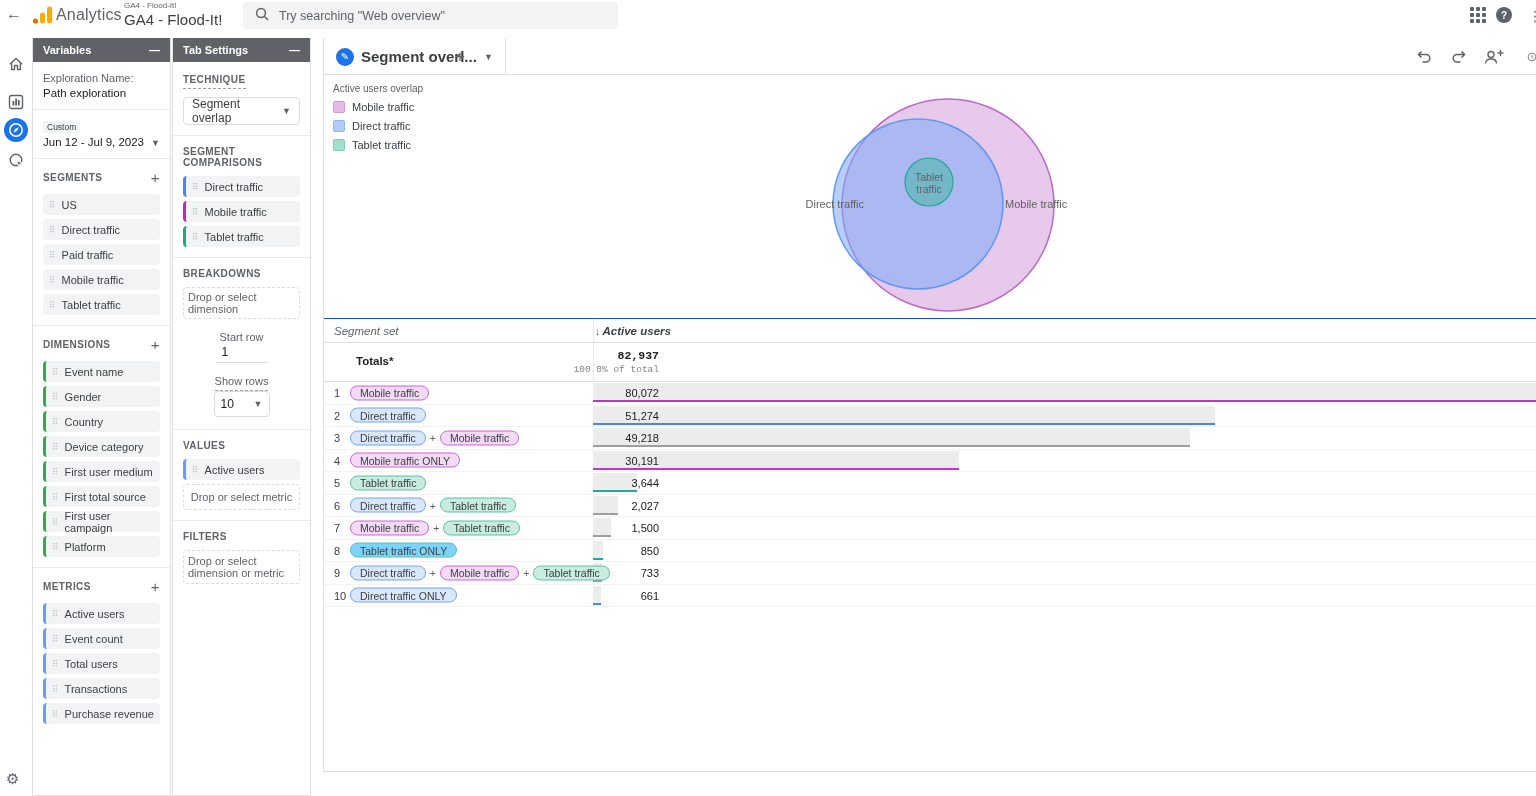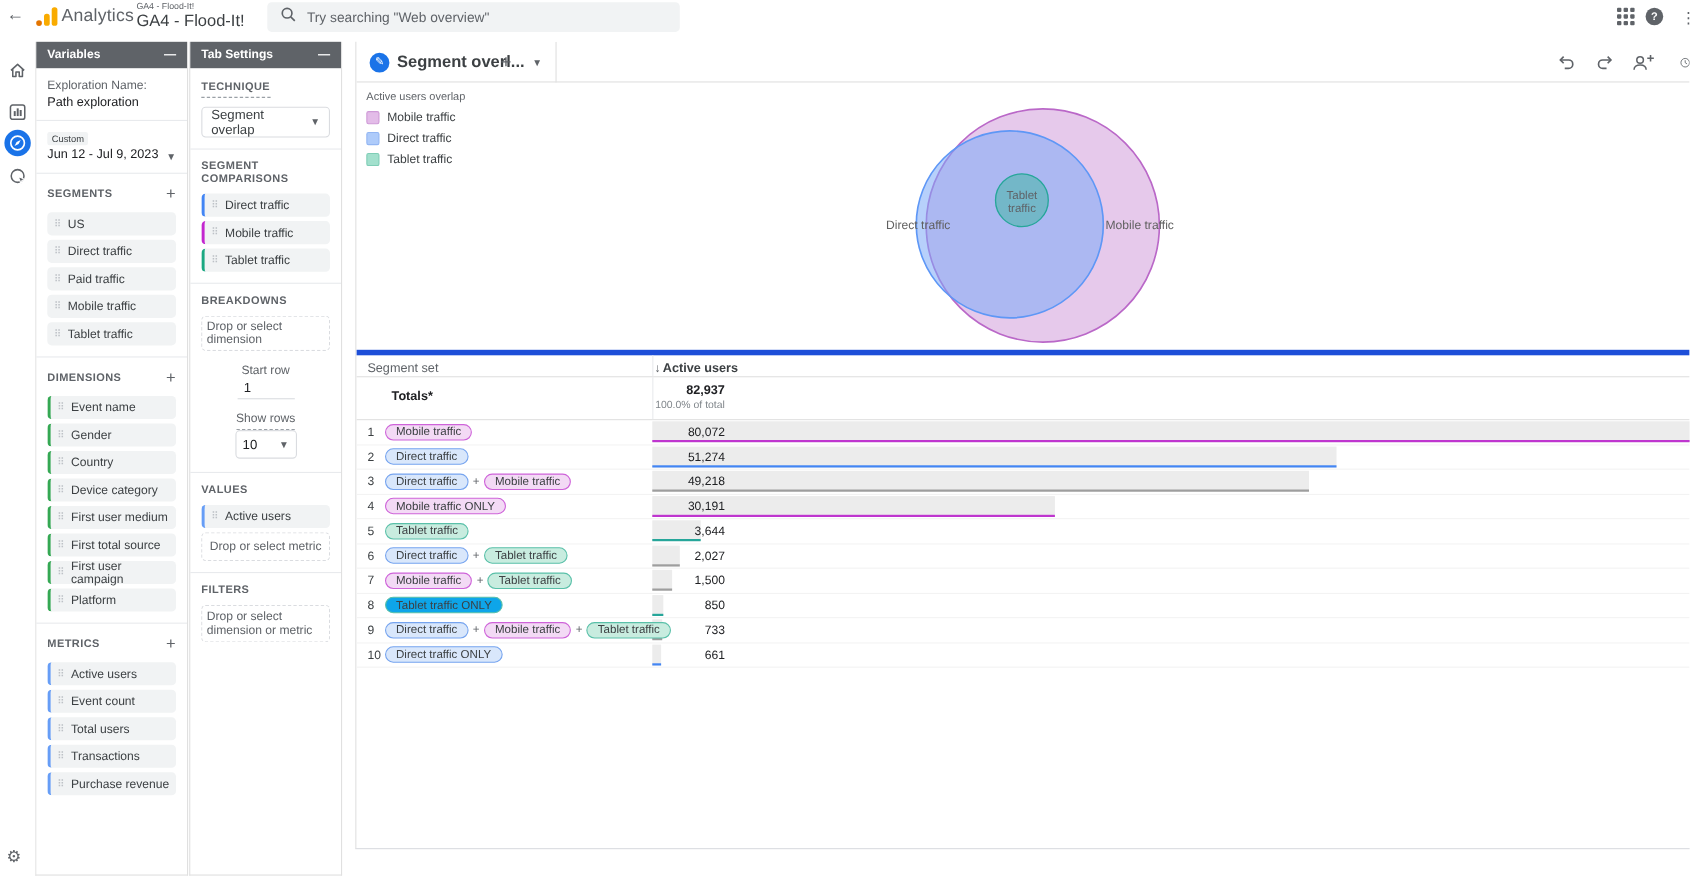--- a/index.html
+++ b/index.html
@@ -65,28 +65,28 @@
 
   
   .chart { position:relative; height:243px; }
   .legend { position:absolute; left:9px; top:8px; }
   .legend-title { font-size:10px; color:#5f6368; margin-bottom:5px; }
   .legend-item { display:flex; align-items:center; gap:7px; height:15px; margin-bottom:4px; font-size:11px; color:#3c4043; }
   .sw { width:12px; height:12px; border-radius:2px; border:1px solid transparent; }
 
   
   .table { position:relative; }
-  .thead { position:relative; height:25px; border-top:5px solid #1d4ed8; border-bottom:1px solid #e0e0e0; }
+  .thead { position:relative; height:25px; border-top:1px solid #1d4ed8; border-bottom:1px solid #e0e0e0;font-style:italic; }
   .th1 { position:absolute; left:10px; top:0; line-height:24px; font-size:11.5px; color:#5f6368; }
   .th2 { position:absolute; left:271px; top:0; line-height:24px; font-size:11.5px; font-weight:bold; color:#3c4043; }
   .th2 .arr { font-weight:normal; color:#5f6368; margin-right:2px; font-size:11px; }
   .colline { position:absolute; left:269px; top:0; bottom:0; width:1px; background:#e8eaed; }
   .totals { position:relative; height:39px; border-bottom:1px solid #e0e0e0; }
   .tot-label { position:absolute; left:32px; top:12px; font-size:11.5px; font-weight:bold; color:#202124; }
-  .tot-val { position:absolute; left:245px; top:6px; width:90px; text-align:right; }
+  .tot-val { position:absolute; left:245px; top:6px; width:90px; text-align:right;font-family:Liberation Mono, monospace; }
   .tot-num { font-size:11.5px; font-weight:bold; color:#202124; }
   .tot-pct { font-size:9.5px; color:#80868b; margin-top:2px; }
   .trow { position:relative; height:22.5px; border-bottom:1px solid #f3f3f3; }
   .ridx { position:absolute; left:10px; top:0; width:16px; line-height:22px; font-size:11px; color:#3c4043; }
   .rchips { position:absolute; left:26px; top:50%; transform:translateY(-50%); display:flex; align-items:center; }
   .chip { height:15px; display:inline-flex; align-items:center; border-radius:8px; border:1px solid; padding:0 9px; font-size:10.5px; color:#3c4043; white-space:nowrap; cursor:pointer; }
   .chip-plus { margin:0 4px; font-size:10.5px; color:#5f6368; }
   .rbar { position:absolute; left:269px; top:1px; height:19px; background:#ececec; border-bottom:2px solid #9e9e9e; }
   .rnum { position:absolute; left:269px; top:0; width:66px; text-align:right; line-height:22px; font-size:11px; color:#202124; }
   svg text { font-family:"Liberation Sans",sans-serif; }
@@ -481,21 +481,21 @@
             <span class="chip" style="background: rgb(243, 218, 245); border-color: rgb(206, 99, 217);">Mobile traffic</span>
             <span class="chip-plus">+</span>
             <span class="chip" style="background: rgb(200, 236, 223); border-color: rgb(90, 192, 169);">Tablet traffic</span>
           </span>
           <span class="rnum">1,500</span>
         </div>
         <div class="trow">
           <span class="ridx">8</span>
           <span class="rbar" style="width: 10px; border-bottom-color: rgb(38, 166, 154);"></span>
           <span class="rchips">
-            <span class="chip" style="background: #0ea5e9; border-color: rgb(90, 192, 169);">Tablet traffic ONLY</span>
+            <span class="chip" style="background: #7dd3fc; border-color: rgb(90, 192, 169);">Tablet traffic ONLY</span>
           </span>
           <span class="rnum">850</span>
         </div>
         <div class="trow">
           <span class="ridx">9</span>
           <span class="rbar" style="width: 9px; border-bottom-color: rgb(158, 158, 158);"></span>
           <span class="rchips">
             <span class="chip" style="background: rgb(217, 231, 251); border-color: rgb(118, 164, 239);">Direct traffic</span>
             <span class="chip-plus">+</span>
             <span class="chip" style="background: rgb(243, 218, 245); border-color: rgb(206, 99, 217);">Mobile traffic</span>

